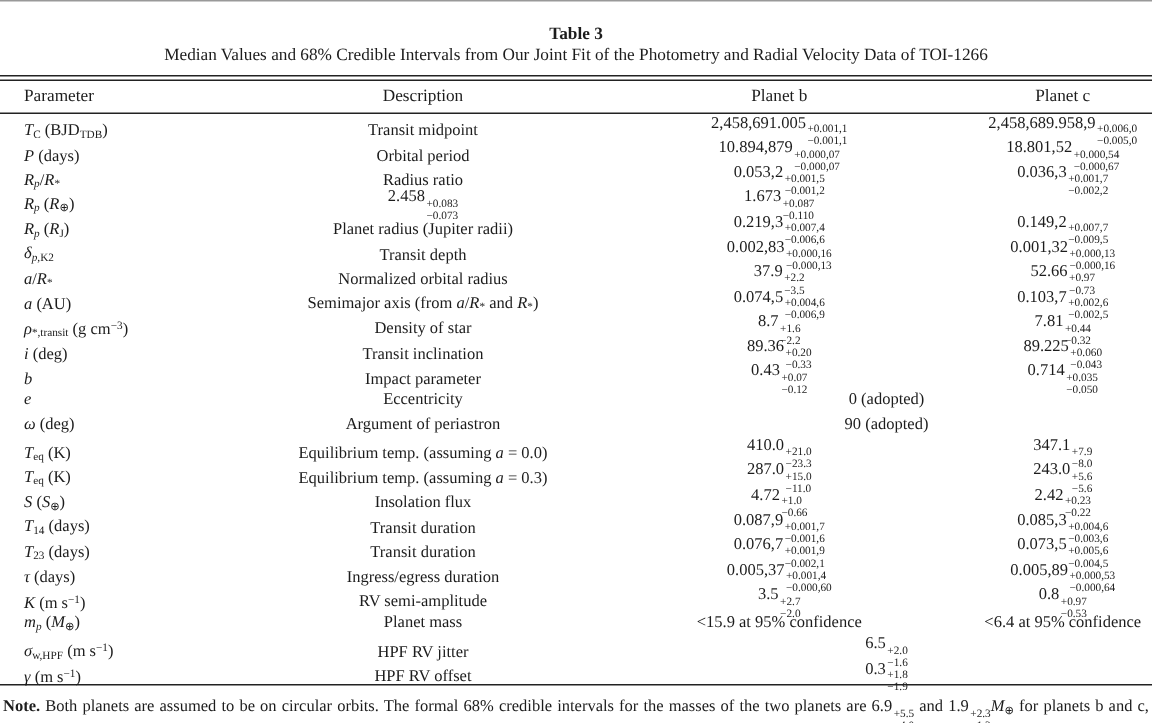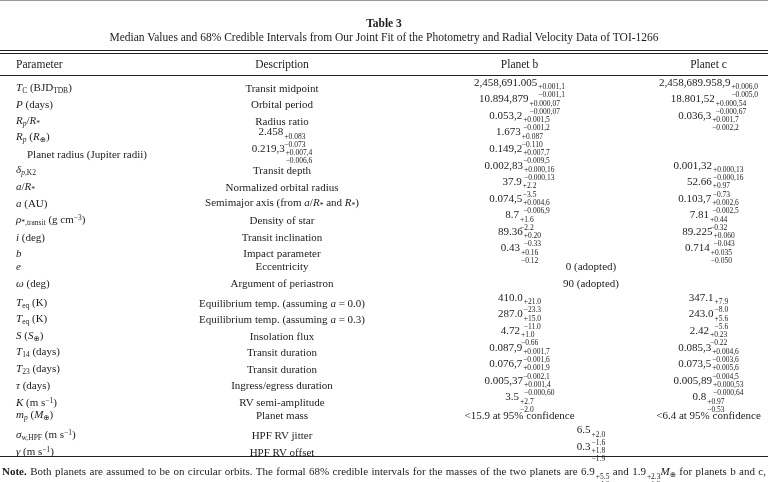--- a/index.html
+++ b/index.html
@@ -113,20 +113,21 @@
       <div class="cell c-b"><span class="num">2.458</span><span class="stack">
           <span class="up">+0.083</span>
           <span class="dn">−0.073</span>
         </span></div>
       <div class="cell c-c"><span class="num">1.673</span><span class="stack">
           <span class="up">+0.087</span>
           <span class="dn">−0.110</span>
         </span></div>
     </div>
     <div class="grid-row body-row">
+      <div class="cell c-param"><i>R<sub>p</sub></i> (<i>R</i><sub>J</sub>)</div>
       <div class="cell c-desc">Planet radius (Jupiter radii)</div>
       <div class="cell c-b"><span class="num">0.219,3</span><span class="stack">
           <span class="up">+0.007,4</span>
           <span class="dn">−0.006,6</span>
         </span></div>
       <div class="cell c-c"><span class="num">0.149,2</span><span class="stack">
           <span class="up">+0.007,7</span>
           <span class="dn">−0.009,5</span>
         </span></div>
     </div>
@@ -187,21 +188,21 @@
         </span></div>
       <div class="cell c-c"><span class="num">89.225</span><span class="stack">
           <span class="up">+0.060</span>
           <span class="dn">−0.043</span>
         </span></div>
     </div>
     <div class="grid-row body-row">
       <div class="cell c-param"><i>b</i></div>
       <div class="cell c-desc">Impact parameter</div>
       <div class="cell c-b"><span class="num">0.43</span><span class="stack">
-          <span class="up">+0.16</span>
+          <span class="up">+0.07</span>
           <span class="dn">−0.12</span>
         </span></div>
       <div class="cell c-c"><span class="num">0.714</span><span class="stack">
           <span class="up">+0.035</span>
           <span class="dn">−0.050</span>
         </span></div>
     </div>
     <div class="grid-row body-row">
       <div class="cell c-param"><i>e</i></div>
       <div class="cell c-desc">Eccentricity</div>

